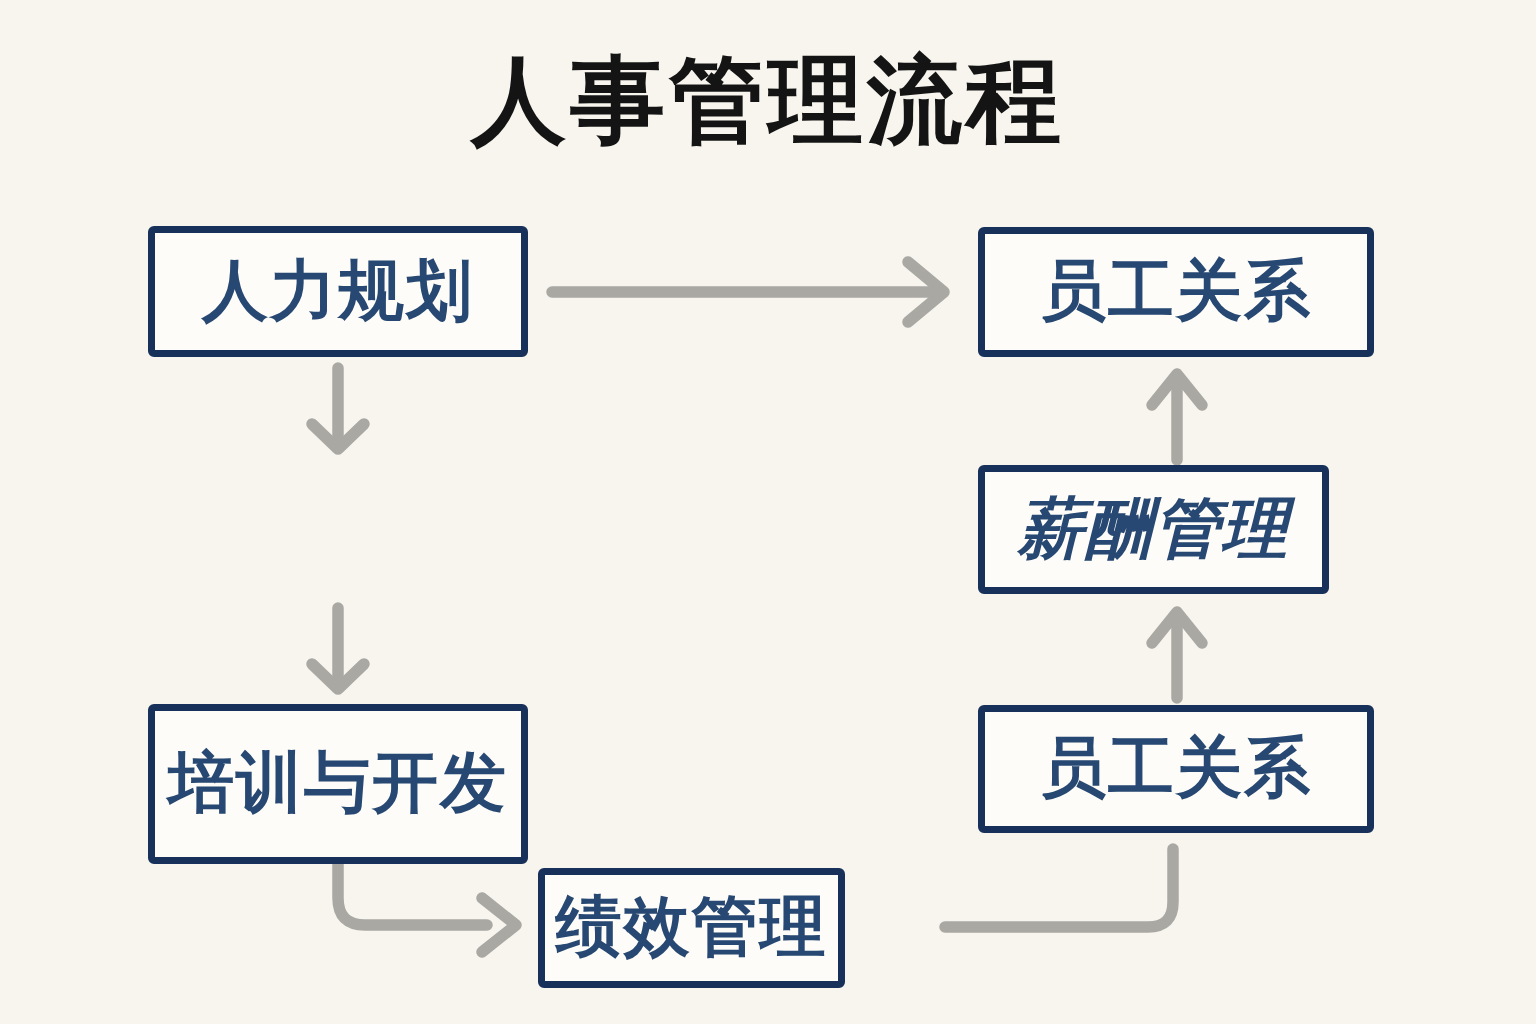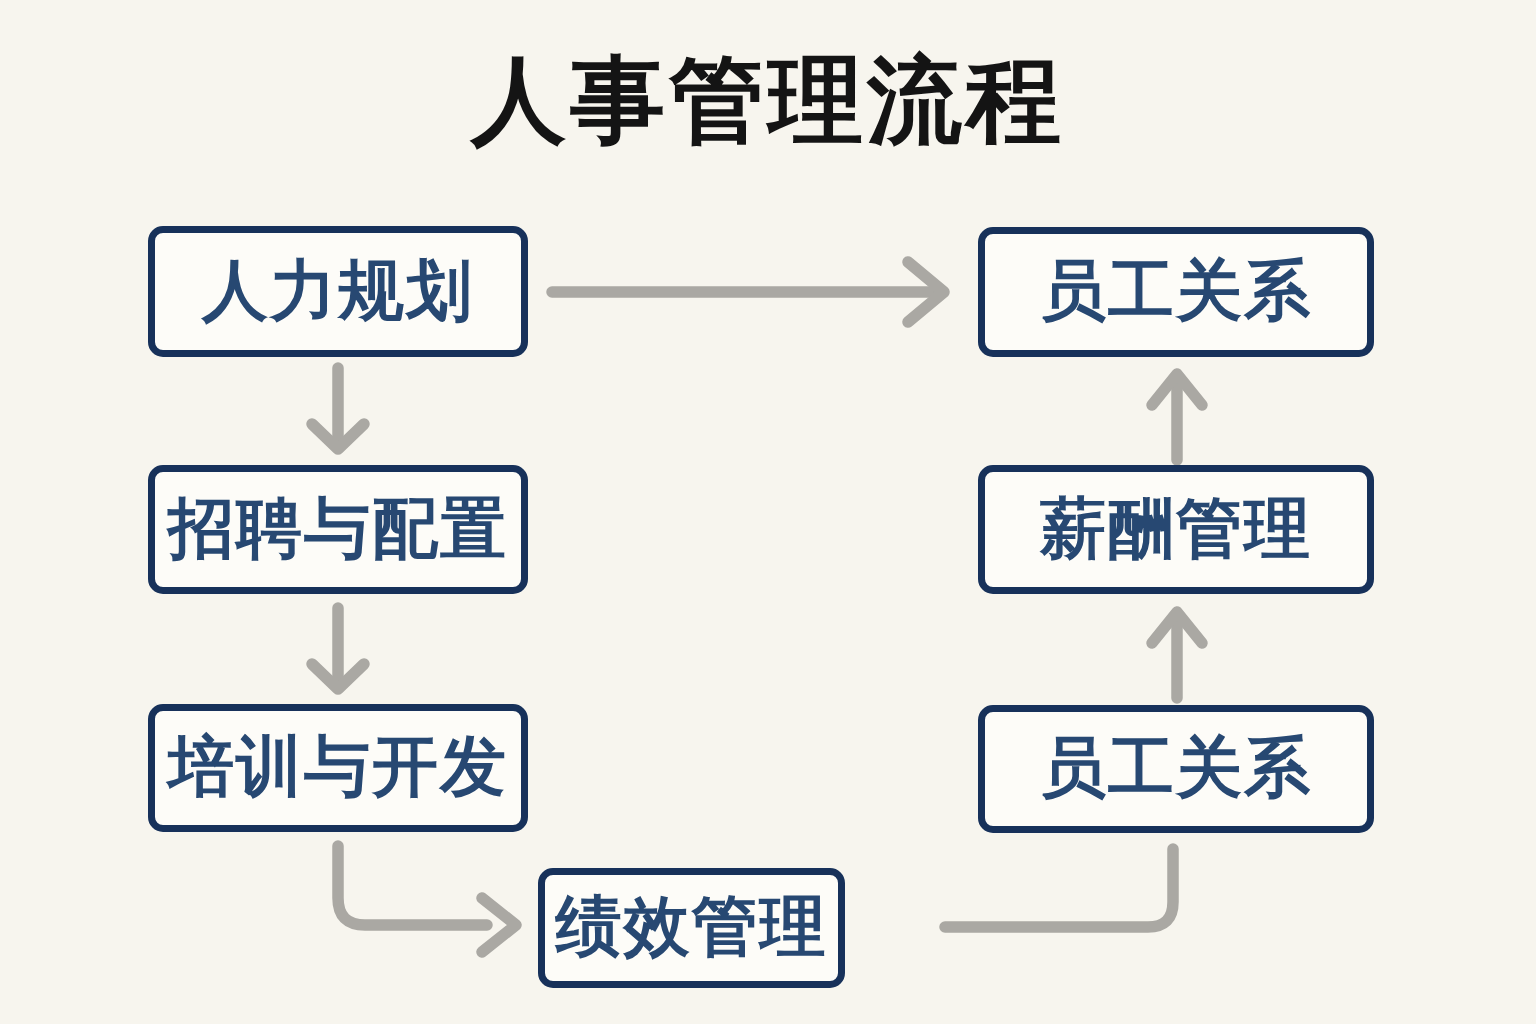--- a/index.html
+++ b/index.html
@@ -19,21 +19,21 @@
     font-size: 95px;
     font-weight: 900;
     letter-spacing: 4px;
     color: var(--title-text, #141414);
     font-family: Liberation Mono, monospace;
   }
   .node {
     position: absolute;
     box-sizing: border-box;
     border: 7px solid var(--box-border, #17315a);
-    border-radius: 15px;
+    border-radius: 6px;
     background: var(--box-fill, #fdfcf8);
     display: flex;
     align-items: center;
     justify-content: center;
   }
   .node .label {
     font-size: 66px;
     font-weight: 800;
     letter-spacing: 2px;
     color: var(--box-text, #274872);
@@ -50,24 +50,24 @@
   .connectors path {
     fill: none;
     stroke: var(--arrow, #aaa8a3);
     stroke-width: 11.5;
     stroke-linecap: round;
     stroke-linejoin: round;
   }
   
   .n-hr          { left: 148px; top: 226px; width: 380px; height: 131px; }
   .n-recruit     { left: 148px; top: 465px; width: 380px; height: 129px; }
-  .n-training    { left: 148px; top: 704px; width: 380px; height: 128px; }
+  .n-training    { left: 148px; top: 704px; width: 380px; height: 160px; }
   .n-performance { left: 538px; top: 868px; width: 307px; height: 120px; }
   .n-er-top      { left: 978px; top: 227px; width: 396px; height: 130px; }
-  .n-comp        { left: 978px; top: 465px; width: 396px; height: 129px; }
+  .n-comp        { left: 978px; top: 465px; width: 351px; height: 129px; font-style: italic; }
   .n-er-bottom   { left: 978px; top: 705px; width: 396px; height: 128px; }
 </style>
 </head>
 <body>
 
 <div class="stage">
 
   <div class="title">人事管理流程</div>
 
   <svg class="connectors" viewBox="0 0 1536 1024" xmlns="http://www.w3.org/2000/svg">
@@ -97,23 +97,20 @@
     <g>
       <path d="M1177 460 L1177 384"></path>
       <path d="M1152 405 L1177 374 L1202 405"></path>
     </g>
   </svg>
 
   <div class="node n-hr">
     <span class="label">人力规划</span>
   </div>
 
-  <div class="node n-recruit">
-    <span class="label">招聘与配置</span>
-  </div>
 
   <div class="node n-training">
     <span class="label">培训与开发</span>
   </div>
 
   <div class="node n-performance">
     <span class="label">绩效管理</span>
   </div>
 
   <div class="node n-er-top">

